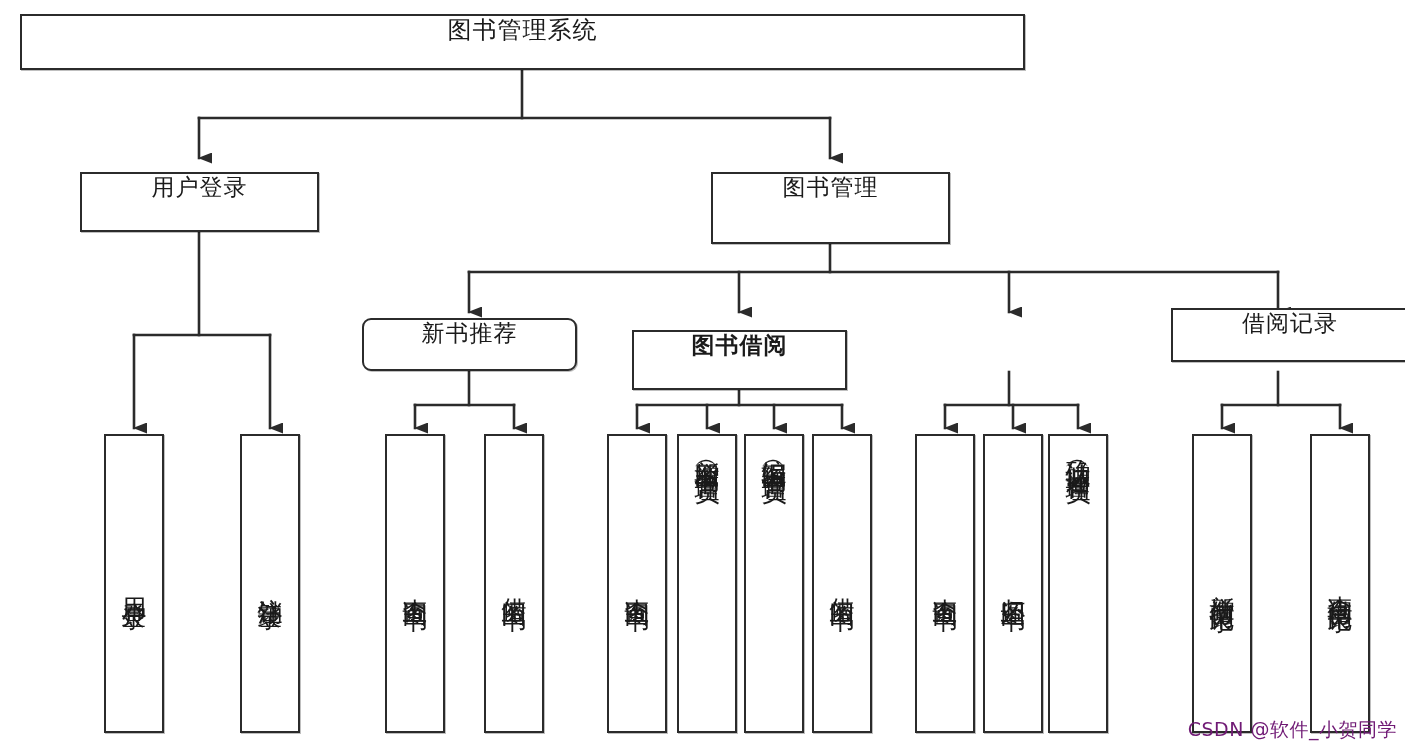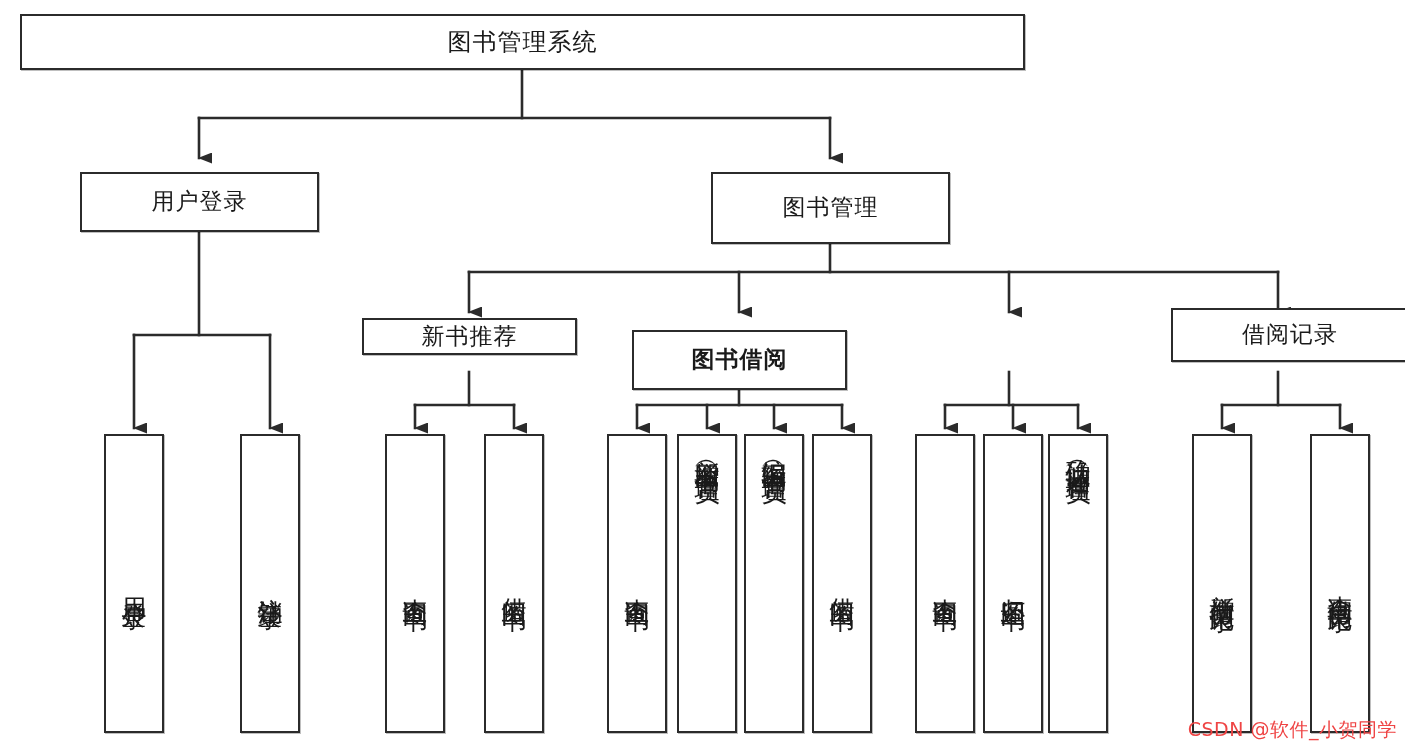--- a/index.html
+++ b/index.html
@@ -25,21 +25,20 @@
     width: 1405px;
     height: 747px;
     pointer-events: none;
   }
   .node {
     position: absolute;
     box-sizing: border-box;
     background: #ffffff;
     border: 2.5px solid #2b2b2b;
     display: flex;
-    align-items: center;
     justify-content: center;
     color: #1a1a1a;
     box-shadow: 1px 1px 0 rgba(0,0,0,0.25);
   }
   .node .node-label {
     display: block;
     text-align: center;
     letter-spacing: 1px;
     line-height: 1.18;
   }
@@ -65,21 +64,21 @@
   }
   .node.vert.centered {
     align-items: center;
     padding-top: 0;
   }
   #watermark {
     position: absolute;
     right: 8px;
     bottom: 4px;
     font-size: 19px;
-    color: #ef4444;
+    color: #701a75;
     letter-spacing: 0.5px;
     white-space: nowrap;
     user-select: none;
   }
 </style>
 </head>
 <body>
 
 <div id="diagram-root">
 
@@ -140,21 +139,21 @@
   </div>
 
   <div class="node horiz" style="left:80px; top:172px; width:239px; height:60px;">
     <span class="node-label">用户登录</span>
   </div>
 
   <div class="node horiz" style="left:711px; top:172px; width:239px; height:72px;">
     <span class="node-label">图书管理</span>
   </div>
 
-  <div class="node horiz" style="left:362px; top:318px; width:215px; height:37px;">
+  <div class="node horiz" style="left:362px; top:318px; width:215px; height:53px;border-radius:9px;">
     <span class="node-label">新书推荐</span>
   </div>
 
   <div class="node horiz" style="left:632px; top:330px; width:215px; height:60px;font-weight:bold;">
     <span class="node-label">图书借阅</span>
   </div>
 
 
   <div class="node horiz" style="left:1171px; top:308px; width:238px; height:54px;">
     <span class="node-label">借阅记录</span>

